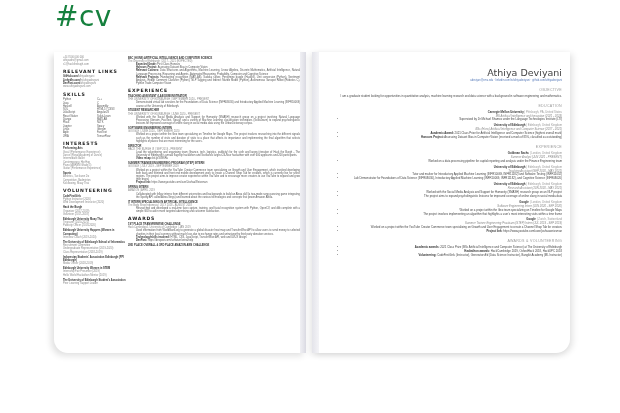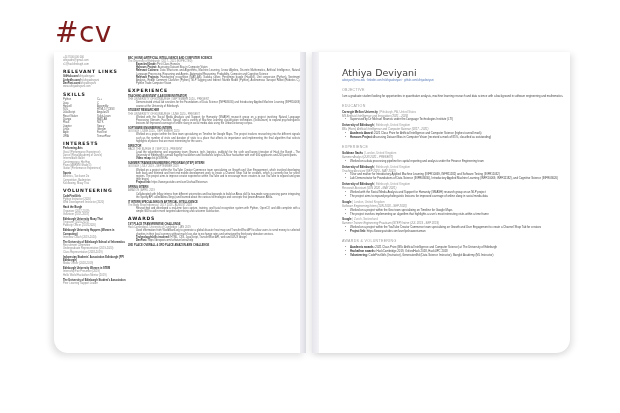--- a/index.html
+++ b/index.html
@@ -1,39 +1,39 @@
 <!DOCTYPE html>
 <html><head>
 <meta charset="utf-8">
 <style>
   * { box-sizing: border-box; margin: 0; padding: 0; }
   html, body { width: 620px; height: 413px; background: #ffffff; overflow: hidden; }
   body { font-family: "Liberation Sans", sans-serif; color: #333; position: relative; }
 
-  .title { position: absolute; left: 55px; top: 16px; font-size: 28px; color: #7f1d1d; font-family: "DejaVu Sans", sans-serif; letter-spacing: 0.5px; }
+  .title { position: absolute; left: 55px; top: 0; font-size: 28px; color: #15803d; font-family: "DejaVu Sans", sans-serif; letter-spacing: 0.5px; }
 
   
   .cv-left { position: absolute; left: 54px; top: 52px; width: 252px; height: 301px; background: #fff; overflow: hidden;
              box-shadow: -3px 3px 6px rgba(0,0,0,0.12); border-radius: 0 0 0 14px; }
   .cv-left .side { position: absolute; left: 9px; top: 4px; width: 66px; font-size: 2.6px; line-height: 3.3px; color: #555; }
   .cv-left .main { position: absolute; left: 74px; top: 3px; width: 172px; font-size: 2.6px; line-height: 3.2px; color: #555; }
   .cv-left .edge { position: absolute; right: 0; top: 0; width: 6px; height: 100%; background: linear-gradient(90deg,#f0f0f4,#dcdce4); }
   .lh { font-weight: bold; color: #222; font-size: 4.6px; letter-spacing: 0.8px; margin: 3px 0 1.6px; line-height: 5px; font-family: "DejaVu Sans", sans-serif; }
   .side .lh { font-size: 4.6px; }
   .sub { font-weight: bold; color: #333; font-size: 2.6px; }
   .muted { color: #888; }
   .skills { display: grid; grid-template-columns: 1fr 1fr; column-gap: 2px; }
   .item-title { font-weight: bold; color: #333; font-size: 2.6px; margin-top: 1.6px; }
   .desc { padding-left: 8px; text-align: justify; }
 
   
   .cv-right { position: absolute; left: 312px; top: 52px; width: 258px; height: 301px; background: #fff; overflow: hidden;
               box-shadow: 3px 2px 6px rgba(0,0,0,0.10), -3px 2px 6px rgba(0,0,0,0.08); border-radius: 0 0 14px 0; }
   .cv-right .edge { position: absolute; left: 0; top: 0; width: 7px; height: 100%; background: linear-gradient(90deg,#e4e4ea,#f4f4f7); }
-  .cv-right .content { position: absolute; left: 30px; top: 15px; width: 228px; font-size: 2.8px; line-height: 3.9px; color: #444; }
+  .cv-right .content { position: absolute; left: 22px; top: 15px; width: 228px; font-size: 2.8px; line-height: 3.9px; color: #444; text-align: right; }
   .name { font-size: 9.5px; line-height: 11px; color: #444; font-family: "DejaVu Sans", sans-serif; }
   .links { color: #5579b8; font-size: 2.6px; margin-top: 1px; }
   .rh { color: #999; font-size: 3.6px; letter-spacing: 0.3px; margin: 6px 0 2px; }
   .org { font-weight: bold; color: #333; margin-top: 2px; }
   .org .loc { font-weight: normal; color: #999; }
   .role { color: #888; font-style: italic; }
   .bul { padding-left: 8px; position: relative; }
   .bul::before { content: "•"; position: absolute; left: 3px; }
   .b { font-weight: bold; color: #333; }
 </style>

